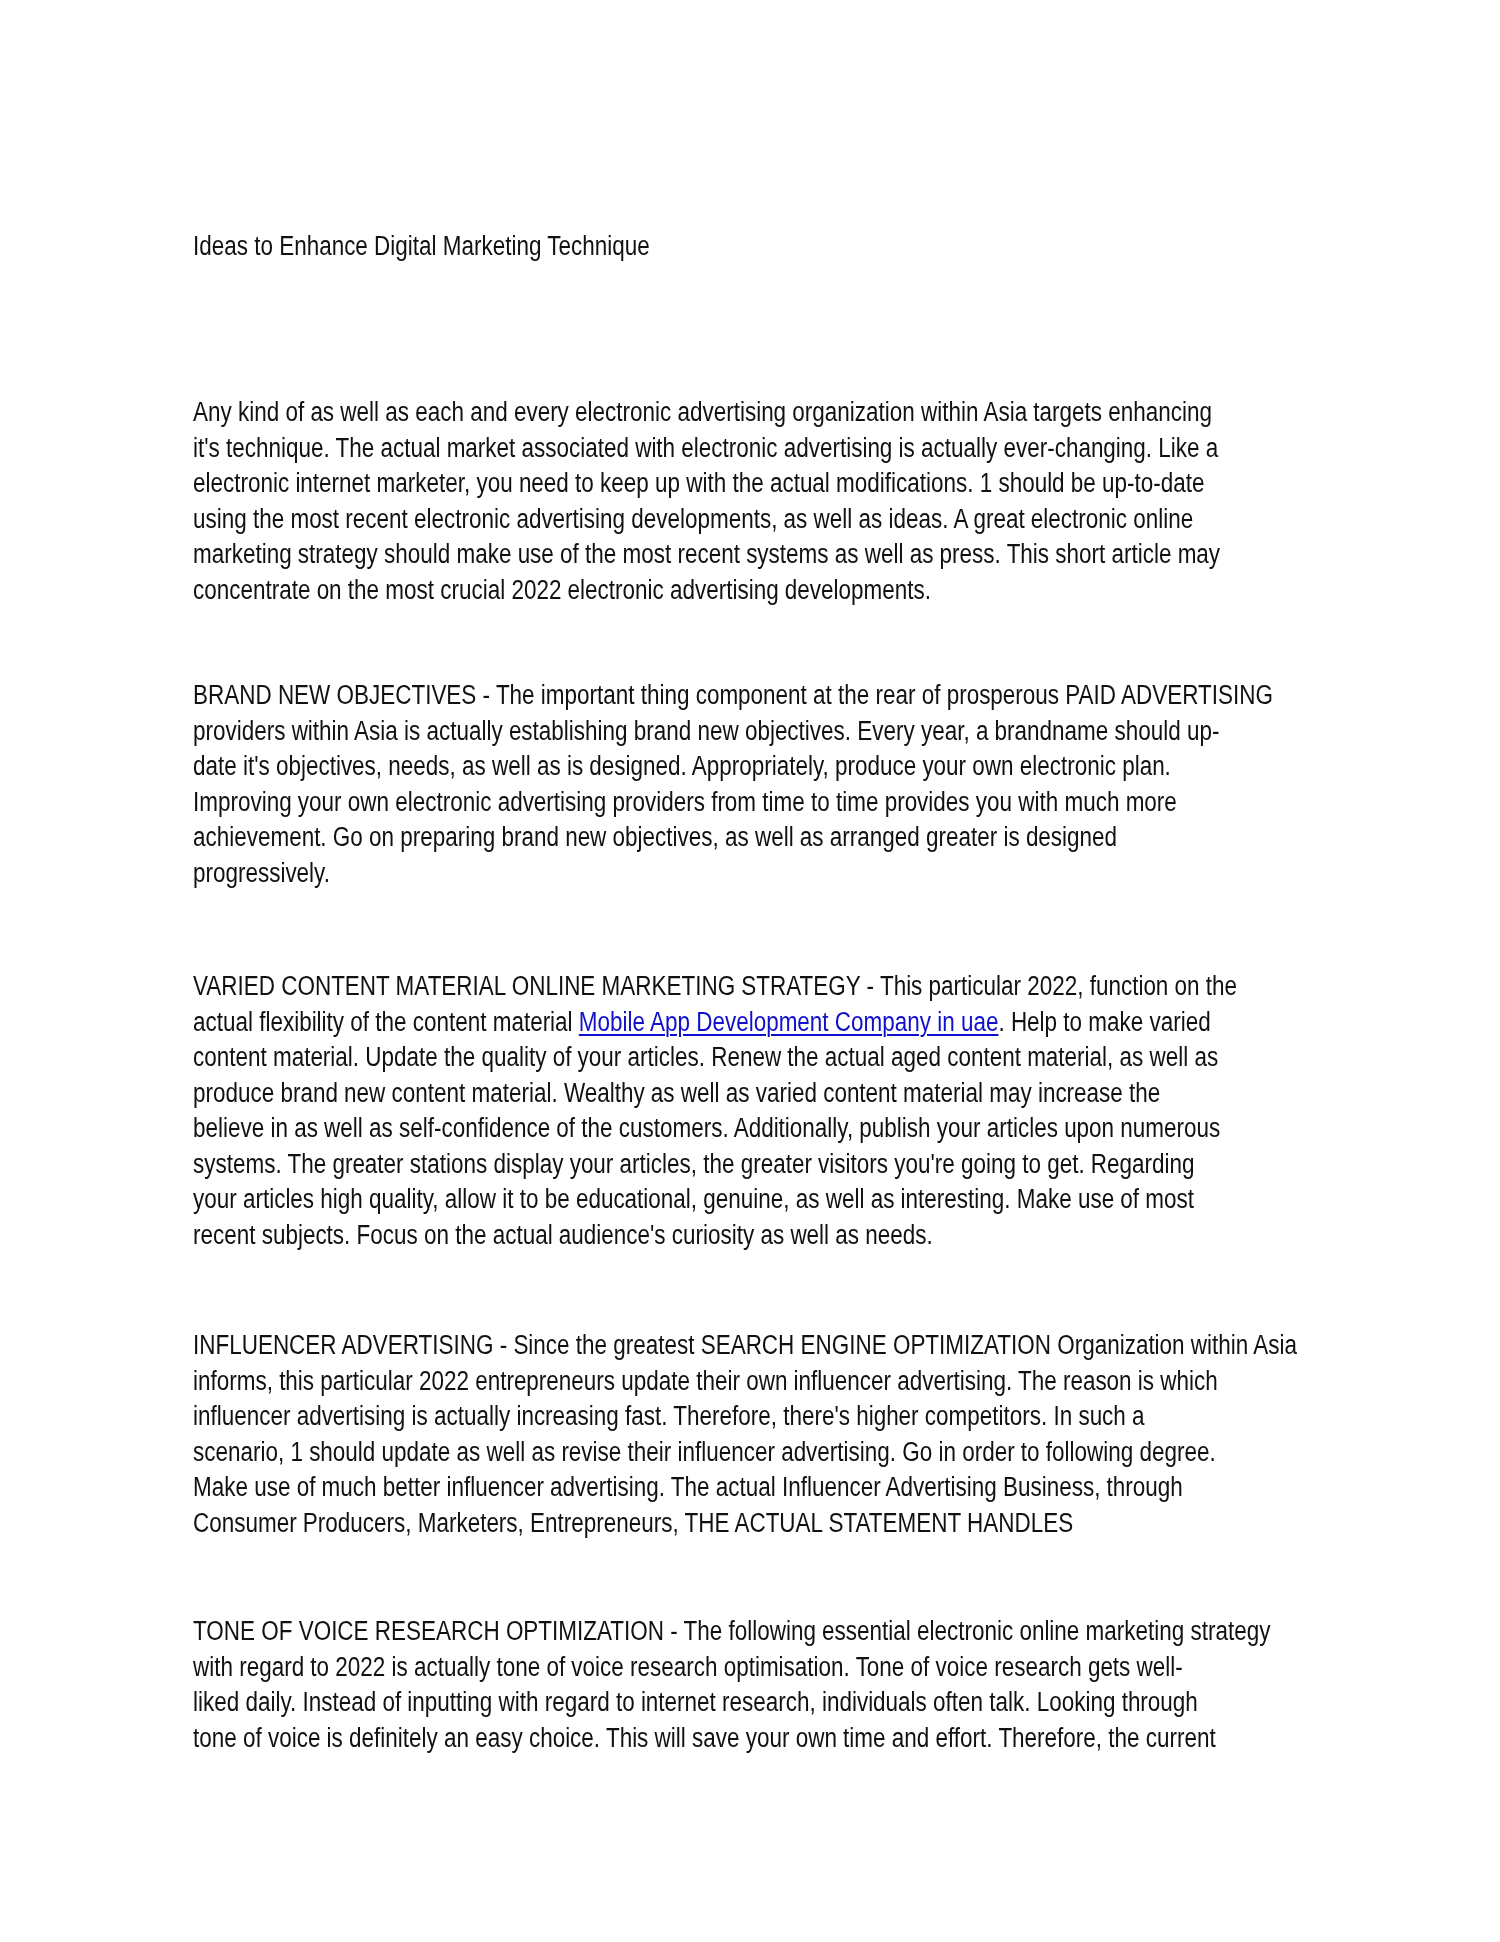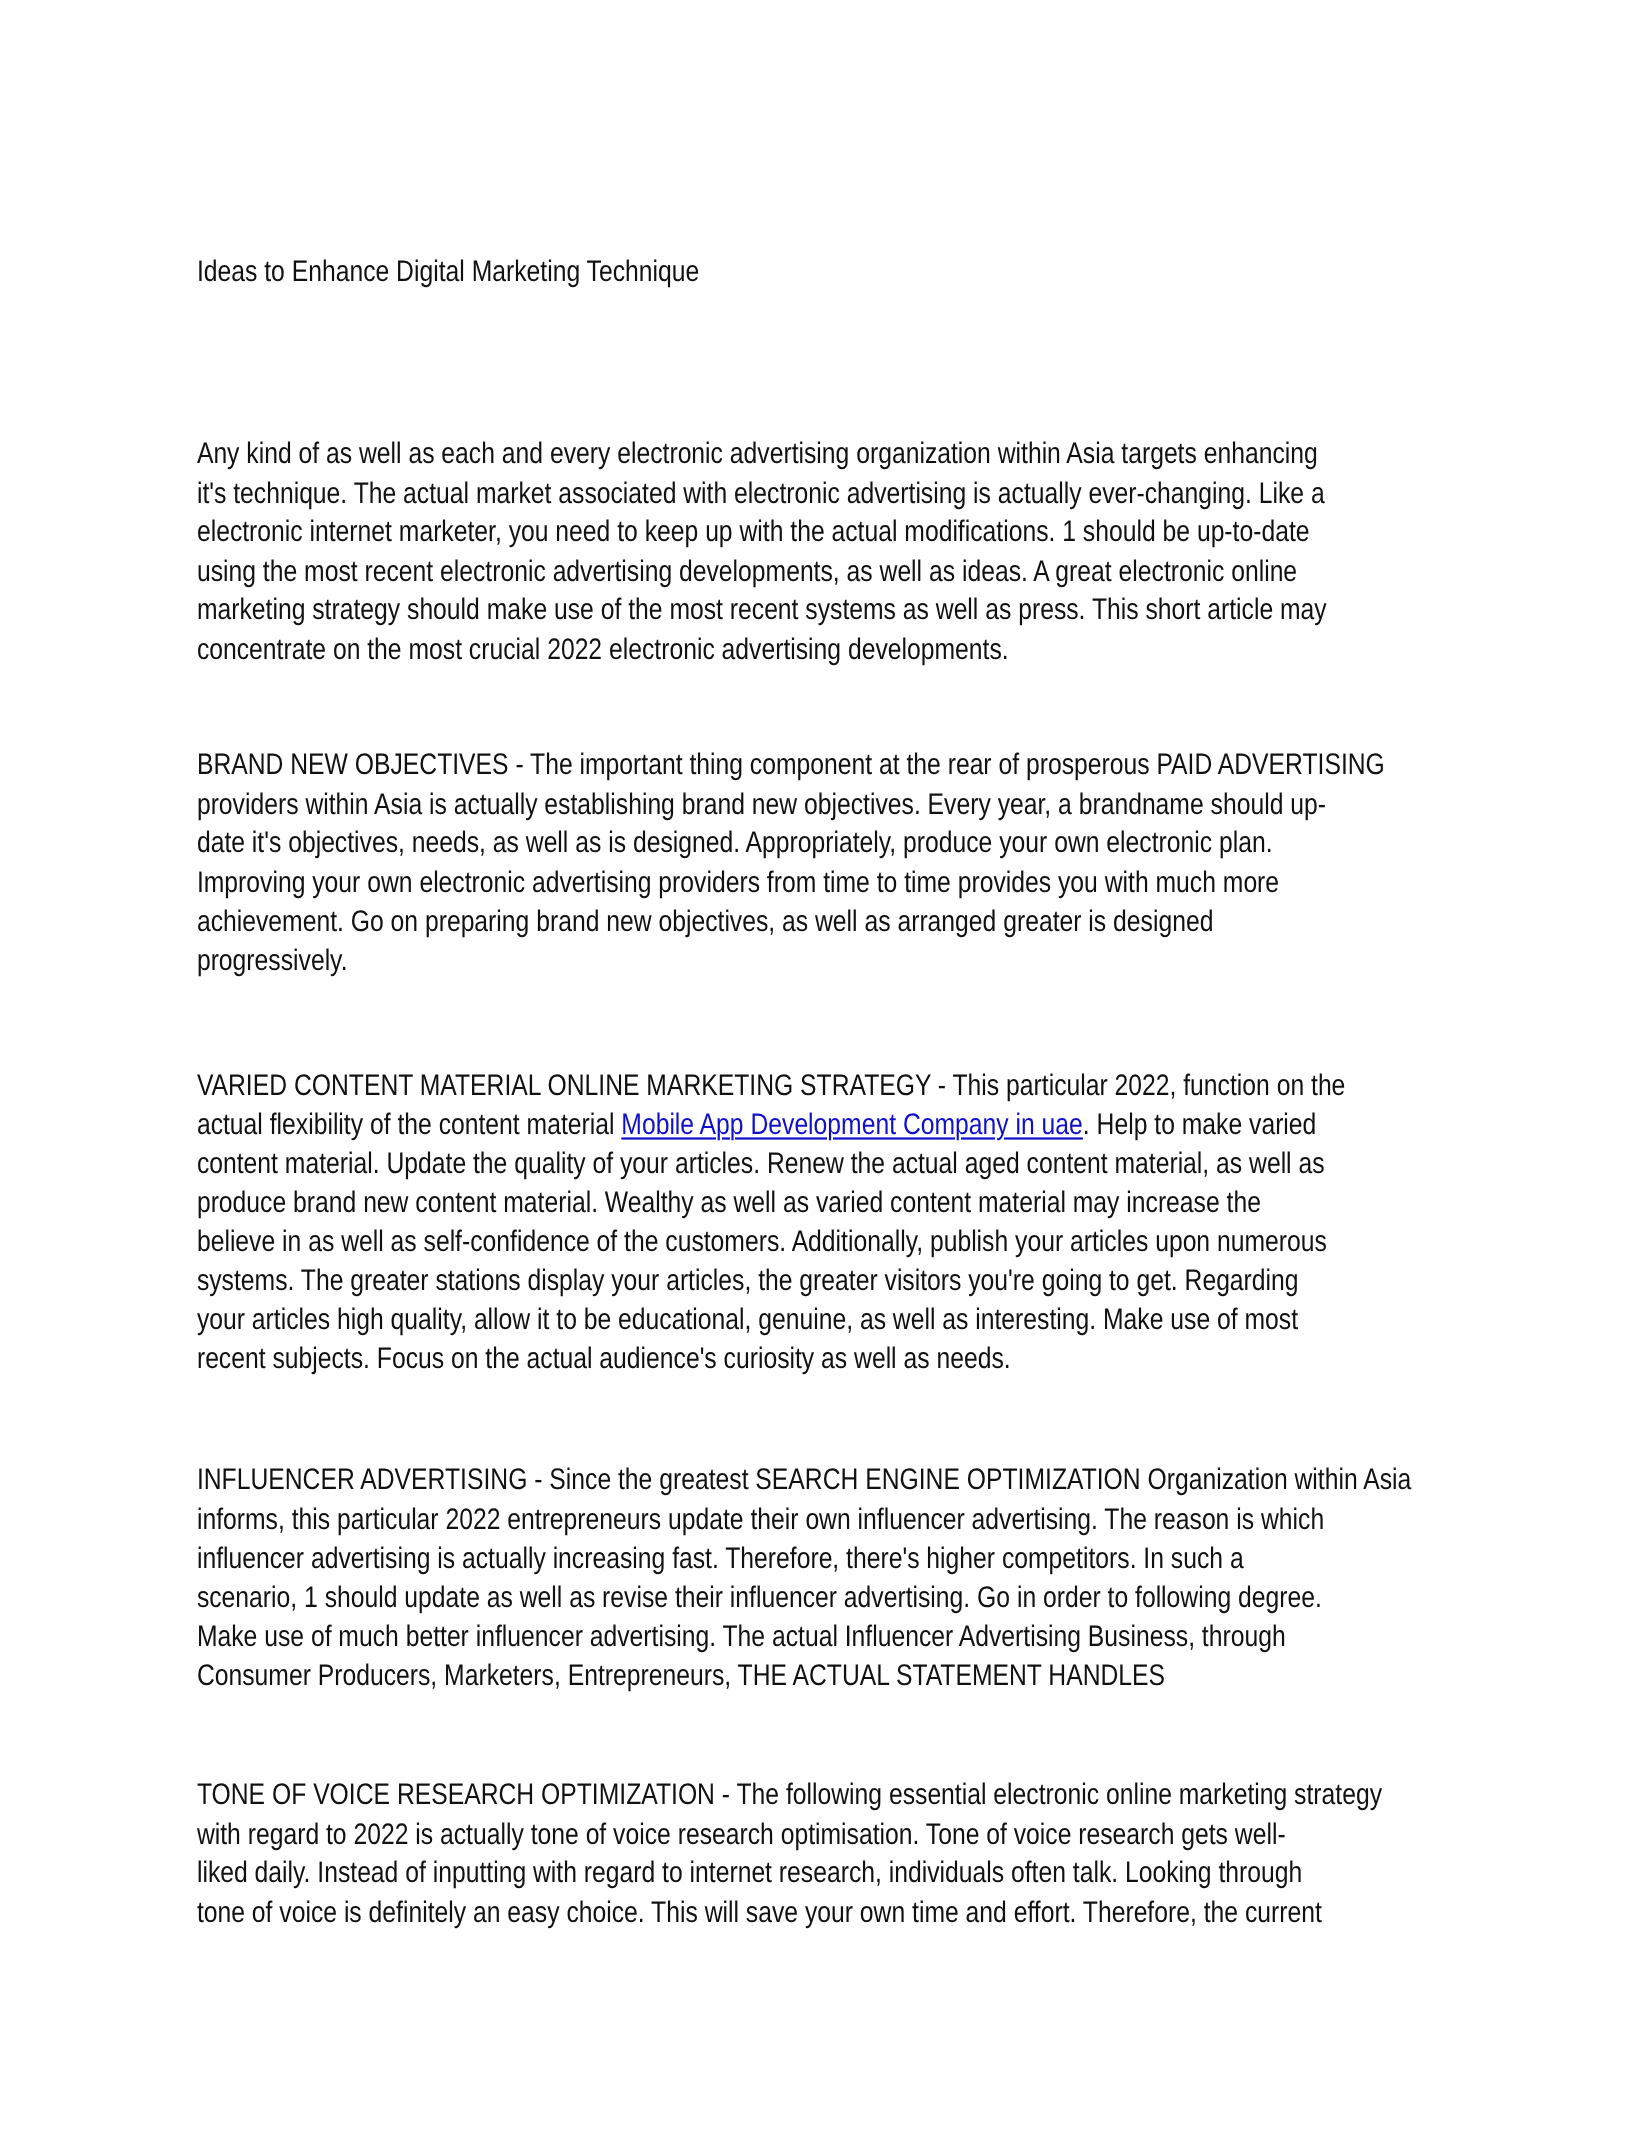--- a/index.html
+++ b/index.html
@@ -1,17 +1,17 @@
 <!DOCTYPE html>
 <html><head>
 <meta charset="utf-8">
 <style>
   html, body { margin: 0; padding: 0; background: #ffffff; }
   body { width: 1500px; height: 1942px; position: relative; overflow: hidden; }
-  .page { position: absolute; left: 2px; top: 0; width: 1236px; height: 1942px; background: #ffffff; }
+  .page { position: absolute; left: 16px; top: 0; width: 1236px; height: 1942px; background: #ffffff; }
   .line {
     position: absolute;
     left: 177px;
     white-space: nowrap;
     font-family: "Liberation Sans", sans-serif;
     font-size: 27px;
     line-height: 27px;
     color: #111111;
     transform: scaleX(0.832);
     transform-origin: 0 0;

